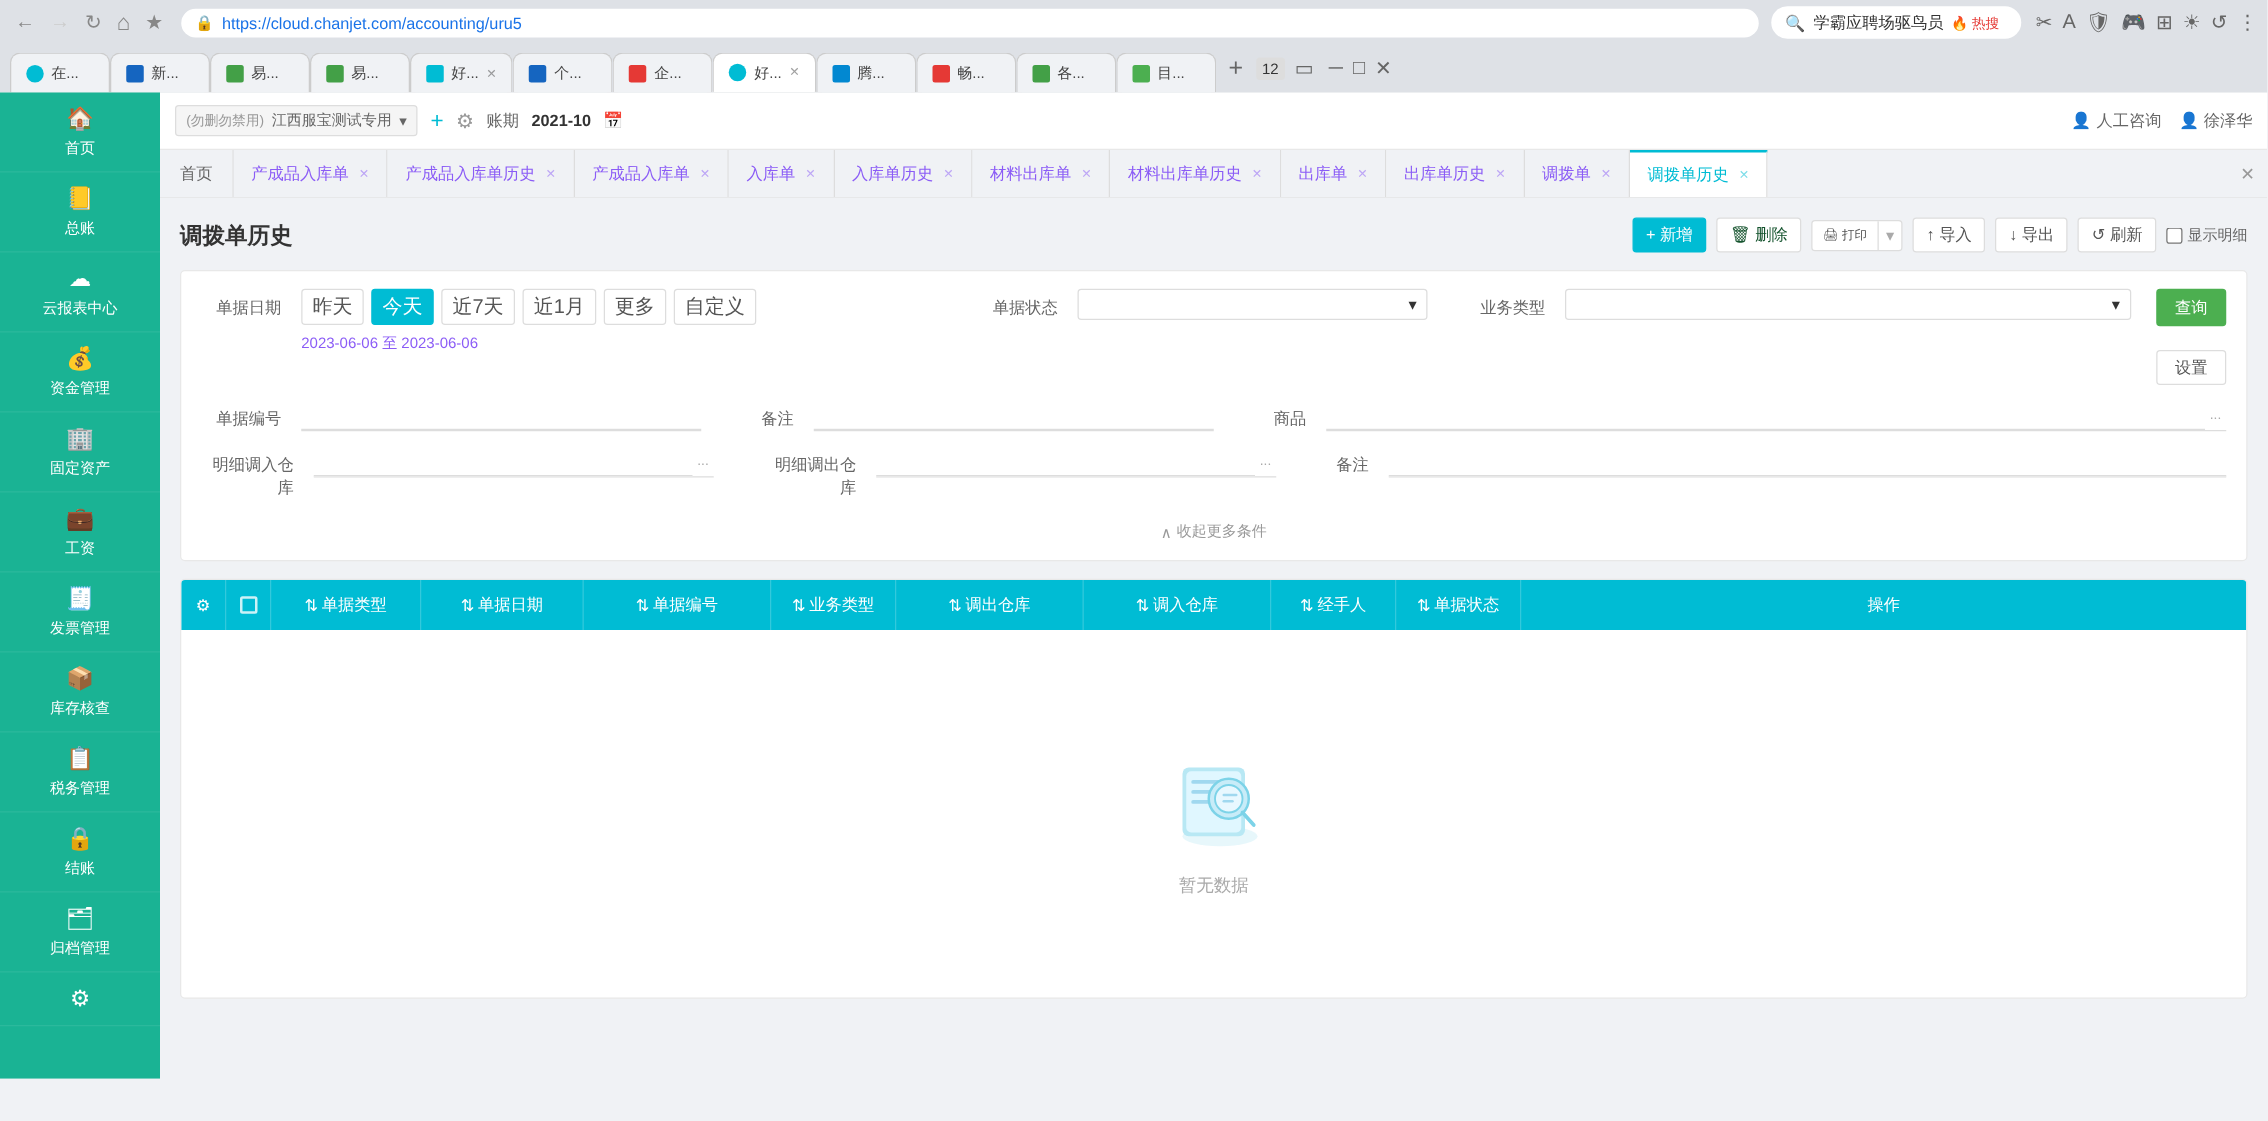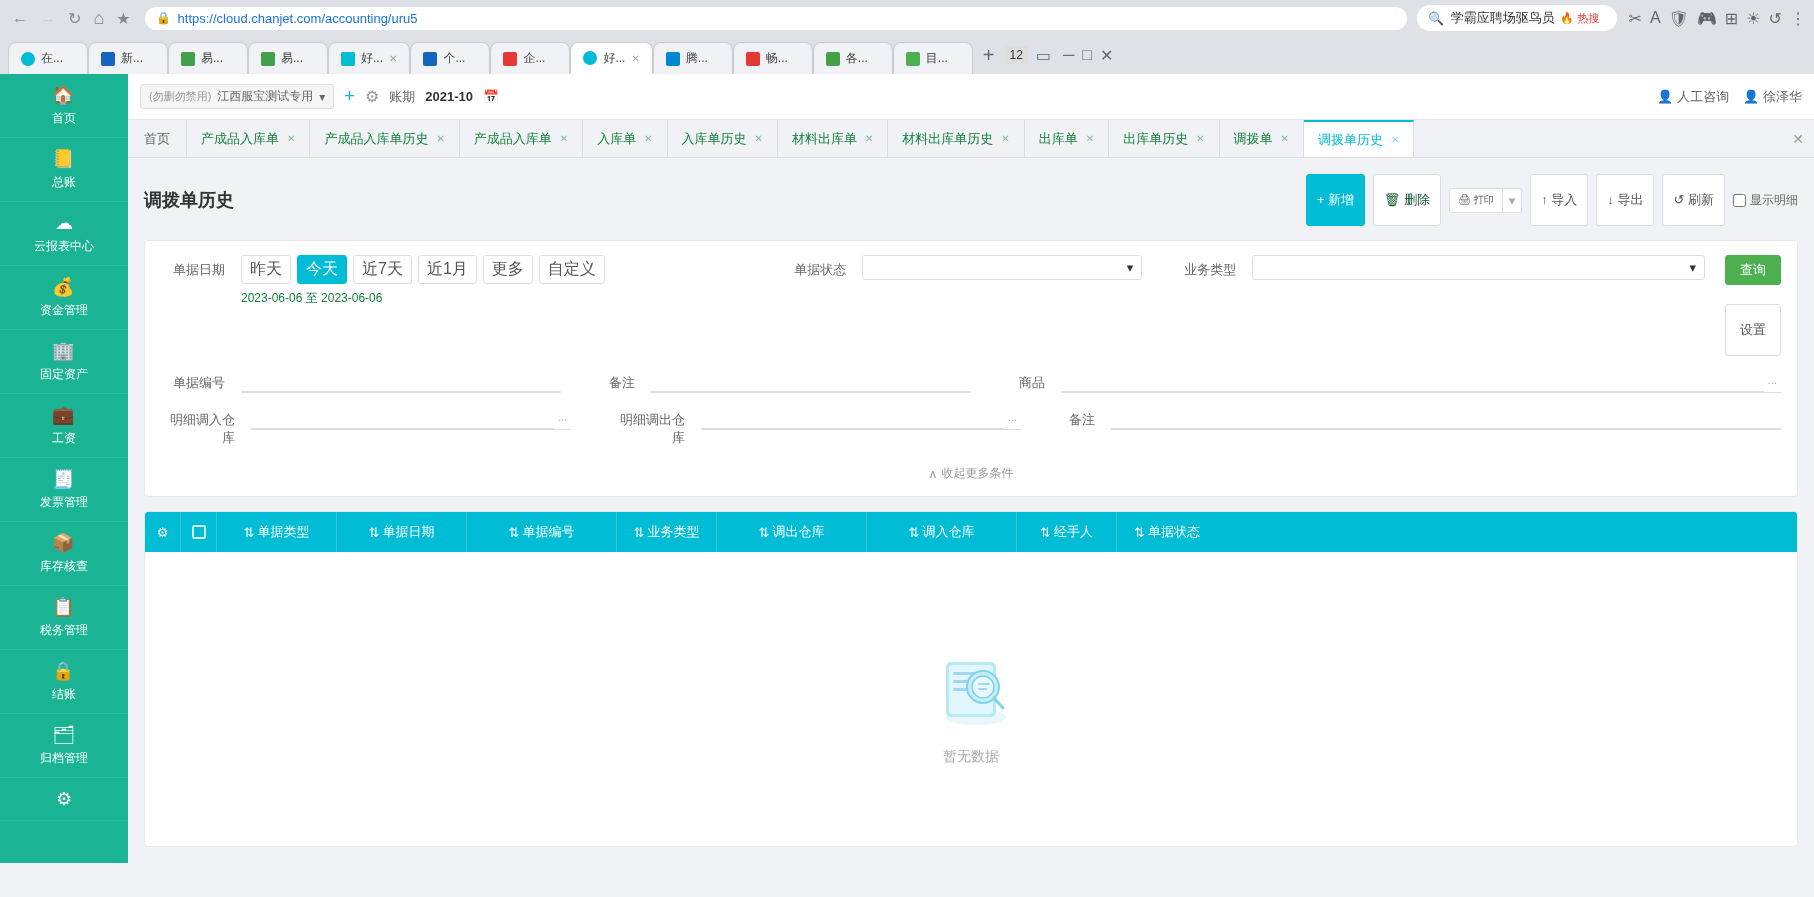--- a/index.html
+++ b/index.html
@@ -27,47 +27,47 @@
     .sidebar-item .label { font-size: 12px; }
 
     
     .top-header { background: #fff; height: 46px; display: flex; align-items: center; padding: 0 12px; border-bottom: 1px solid #e8e8e8; gap: 10px; }
     .company-selector { display: flex; align-items: center; gap: 6px; background: #f5f5f5; border: 1px solid #ddd; border-radius: 3px; padding: 3px 8px; cursor: pointer; font-size: 12px; color: #666; max-width: 220px; }
     .company-selector .tag { color: #999; font-size: 11px; }
 
     
     .tab-bar { background: #f0f2f5; height: 38px; display: flex; align-items: center; border-bottom: 1px solid #ddd; overflow-x: auto; white-space: nowrap; }
     .tab-bar::-webkit-scrollbar { height: 3px; }
-    .tab-item { height: 38px; padding: 0 14px; display: inline-flex; align-items: center; gap: 6px; font-size: 13px; color: #15803d; cursor: pointer; border-right: 1px solid #ddd; background: #f0f2f5; flex-shrink: 0; }
+    .tab-item { height: 38px; padding: 0 14px; display: inline-flex; align-items: center; gap: 6px; font-size: 13px; color: #8b5cf6; cursor: pointer; border-right: 1px solid #ddd; background: #f0f2f5; flex-shrink: 0; }
     .tab-item.active { background: #fff; color: #00bcd4; border-top: 2px solid #00bcd4; }
     .tab-item .tab-x { font-size: 10px; opacity: 0.5; margin-left: 2px; }
     .tab-first { padding: 0 16px; color: #666; }
 
     
     .page-area { flex: 1; overflow-y: auto; padding: 16px; }
 
     
     .page-title-bar { display: flex; align-items: center; justify-content: space-between; margin-bottom: 14px; }
     .page-title { font-size: 18px; font-weight: bold; color: #333; }
     .page-actions { display: flex; align-items: center; gap: 8px; }
-    .action-btn { display: flex; align-items: center; gap: 4px; padding: 16px 10px; border: 1px solid #ddd; border-radius: 3px; background: #fff; cursor: pointer; font-size: 13px; color: #555; }
+    .action-btn { display: flex; align-items: center; gap: 4px; padding: 4px 10px; border: 1px solid #ddd; border-radius: 3px; background: #fff; cursor: pointer; font-size: 13px; color: #555; }
     .action-btn.primary { background: #00bcd4; color: #fff; border-color: #00bcd4; }
     .action-btn.danger { color: #14532d; }
     .action-btn.green { background: #4caf50; color: #fff; border-color: #4caf50; padding: 5px 14px; }
     .display-toggle { display: flex; align-items: center; gap: 4px; font-size: 12px; color: #666; }
 
     
     .filter-panel { background: #fff; border: 1px solid #e8e8e8; border-radius: 4px; padding: 14px 16px; margin-bottom: 14px; }
     .filter-row { display: flex; align-items: flex-start; gap: 10px; margin-bottom: 12px; }
     .filter-row:last-child { margin-bottom: 0; }
     .filter-label { font-size: 13px; color: #666; width: 70px; flex-shrink: 0; padding-top: 6px; text-align: right; padding-right: 6px; }
     .filter-date-group { display: flex; align-items: center; gap: 6px; flex-wrap: wrap; }
     .date-btn { padding: 3px 8px; border: 1px solid #ddd; border-radius: 3px; cursor: pointer; font-size: 16px; color: #555; background: #fff; }
     .date-btn.active { background: #00bcd4; color: #fff; border-color: #00bcd4; }
-    .date-range-display { font-size: 12px; color: #15803d; margin-top: 4px; }
+    .date-range-display { font-size: 12px; color: #8b5cf6; margin-top: 4px; }
     .filter-select { flex: 1; border: 1px solid #ddd; border-radius: 3px; padding: 4px 8px; font-size: 13px; background: #fff; cursor: pointer; display: flex; align-items: center; justify-content: space-between; min-width: 200px; }
     .filter-input-box { flex: 1; display: flex; align-items: center; border: none; border-bottom: 1px solid #ddd; min-width: 200px; position: relative; }
     .filter-input-box input { border: none; outline: none; width: 100%; padding: 4px 2px; font-size: 13px; }
     .filter-input-box .more-btn { color: #aaa; font-size: 11px; cursor: pointer; padding: 0 4px; }
     .collapse-btn { display: flex; align-items: center; justify-content: center; gap: 4px; font-size: 12px; color: #999; cursor: pointer; padding: 6px 0 0; }
 
     
     .table-container { background: #fff; border: 1px solid #e8e8e8; border-radius: 4px; overflow: hidden; }
     .table-header { background: #00bcd4; color: #fff; display: flex; align-items: center; height: 40px; }
     .th-cell { display: flex; align-items: center; justify-content: center; gap: 3px; padding: 0 8px; font-size: 13px; font-weight: 500; border-right: 1px solid rgba(255,255,255,0.2); height: 100%; cursor: pointer; flex-shrink: 0; }
@@ -440,20 +440,23 @@
             <span>调入仓库</span>
           </div>
           <div class="th-cell th-person">
             <span>⇅</span>
             <span>经手人</span>
           </div>
           <div class="th-cell th-status">
             <span>⇅</span>
             <span>单据状态</span>
           </div>
+          <div class="th-cell th-ops">
+            <span>操作</span>
+          </div>
         </div>
 
         <div class="empty-state">
           <svg class="empty-illustration" viewBox="0 0 120 100" fill="none" xmlns="http://www.w3.org/2000/svg">
 
             <ellipse cx="65" cy="85" rx="30" ry="8" fill="#d0f0f8" opacity="0.5"></ellipse>
             <rect x="35" y="30" width="50" height="55" rx="5" fill="#b8e8f4"></rect>
             <rect x="38" y="33" width="44" height="49" rx="4" fill="#e0f7ff"></rect>
             <rect x="42" y="40" width="36" height="3" rx="1.5" fill="#a0d8ef"></rect>
             <rect x="42" y="48" width="30" height="3" rx="1.5" fill="#a0d8ef"></rect>

